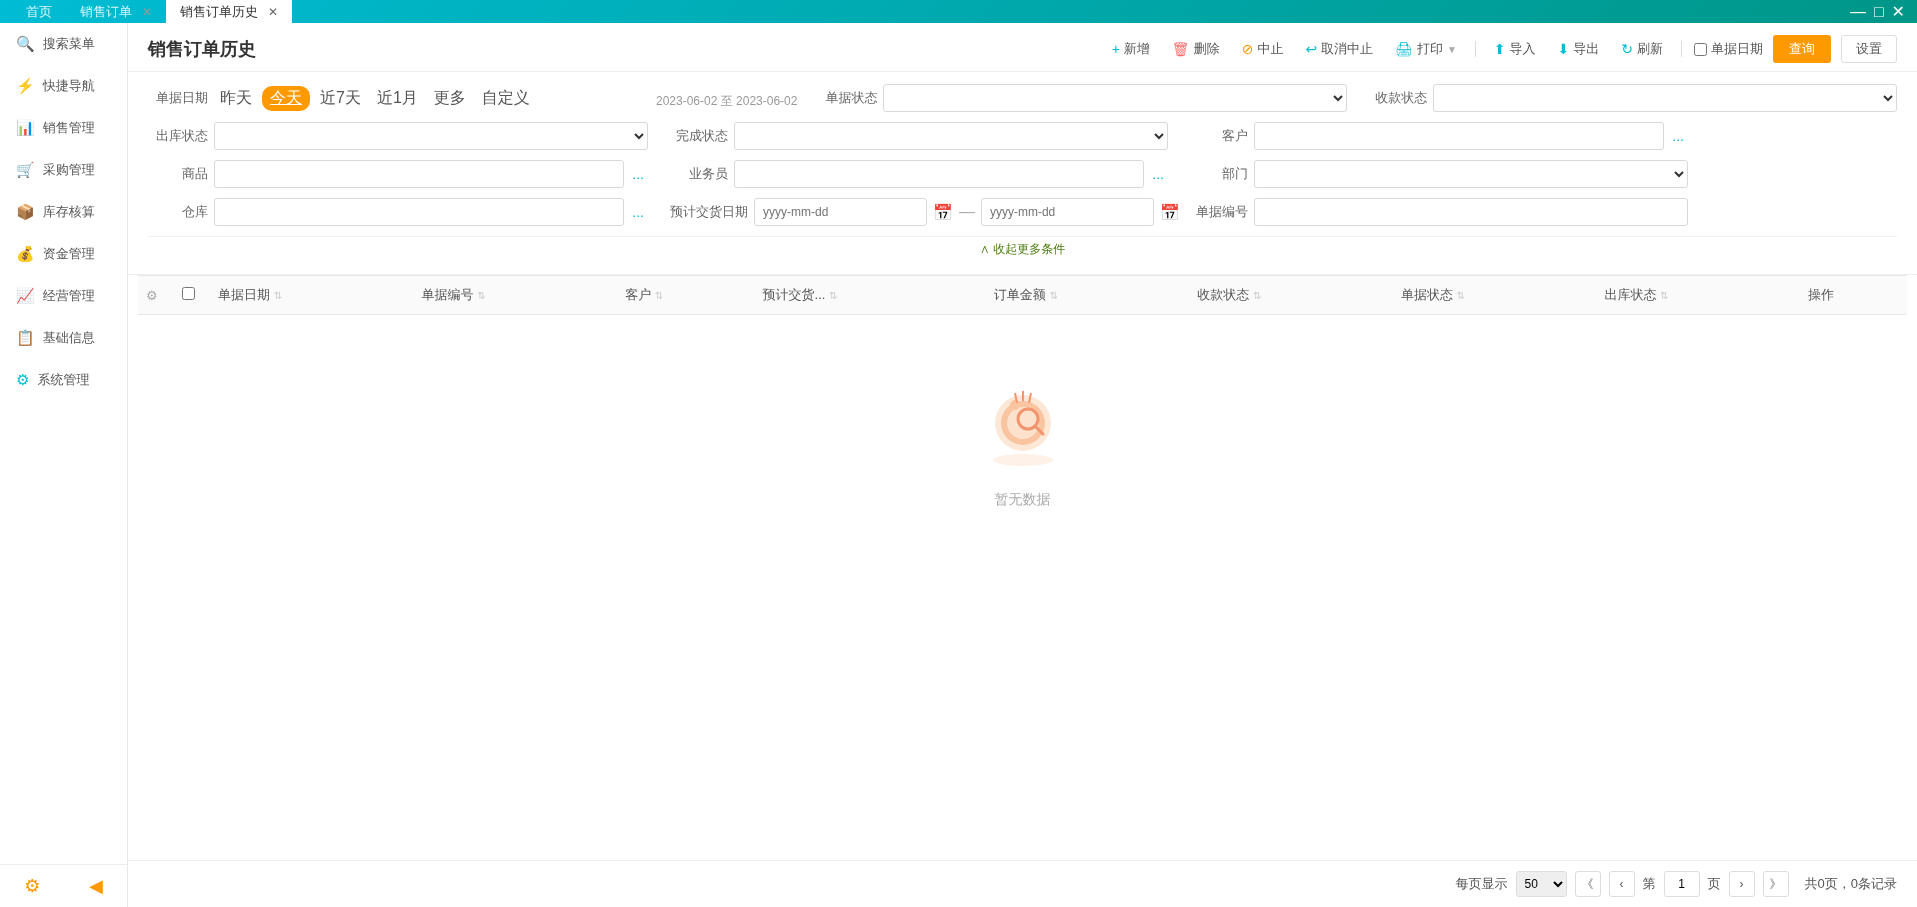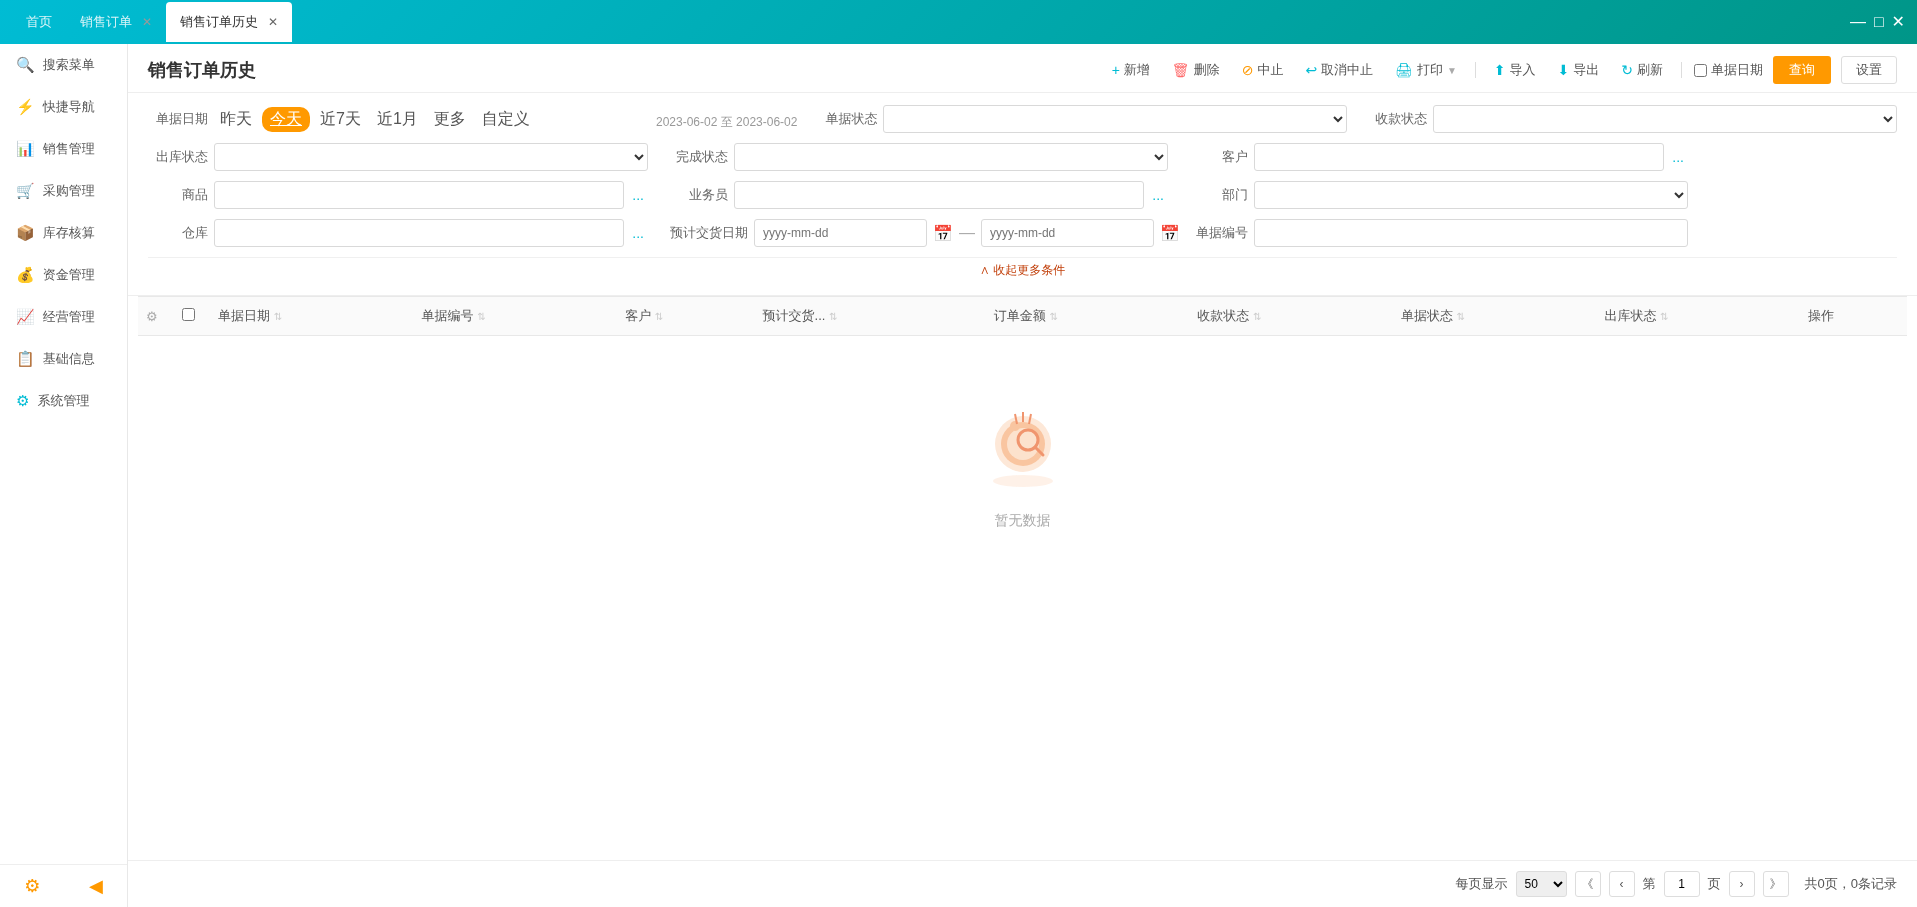--- a/index.html
+++ b/index.html
@@ -1,20 +1,20 @@
 <!DOCTYPE html>
 <html><head>
   <meta charset="utf-8">
   <style>
     * { box-sizing: border-box; margin: 0; padding: 0; font-family: 'Microsoft YaHei', Arial, sans-serif; }
     body { display: flex; flex-direction: column; height: 907px; overflow: hidden; background: #f5f5f5; }
 
     
     .topbar {
-      height: 44px;
+      height: 23px;
       background: linear-gradient(135deg, #00bcd4, #009688);
       display: flex;
       align-items: center;
       padding: 0 12px;
       gap: 0;
       position: relative;
     }
     .tab-item {
       height: 40px;
       display: flex;
@@ -237,21 +237,21 @@
       border-radius: 10px;
       padding: 2px 8px;
       text-decoration: underline;
     }
 
     
     .collapse-bar {
       text-align: center;
       padding: 4px 0;
       font-size: 12px;
-      color: #c2410c;
+      color: #4d7c0f;
       cursor: pointer;
       border-top: 1px solid #f0f0f0;
     }
 
     
     .table-area {
       flex: 1;
       overflow: auto;
       padding: 0 10px;
     }

